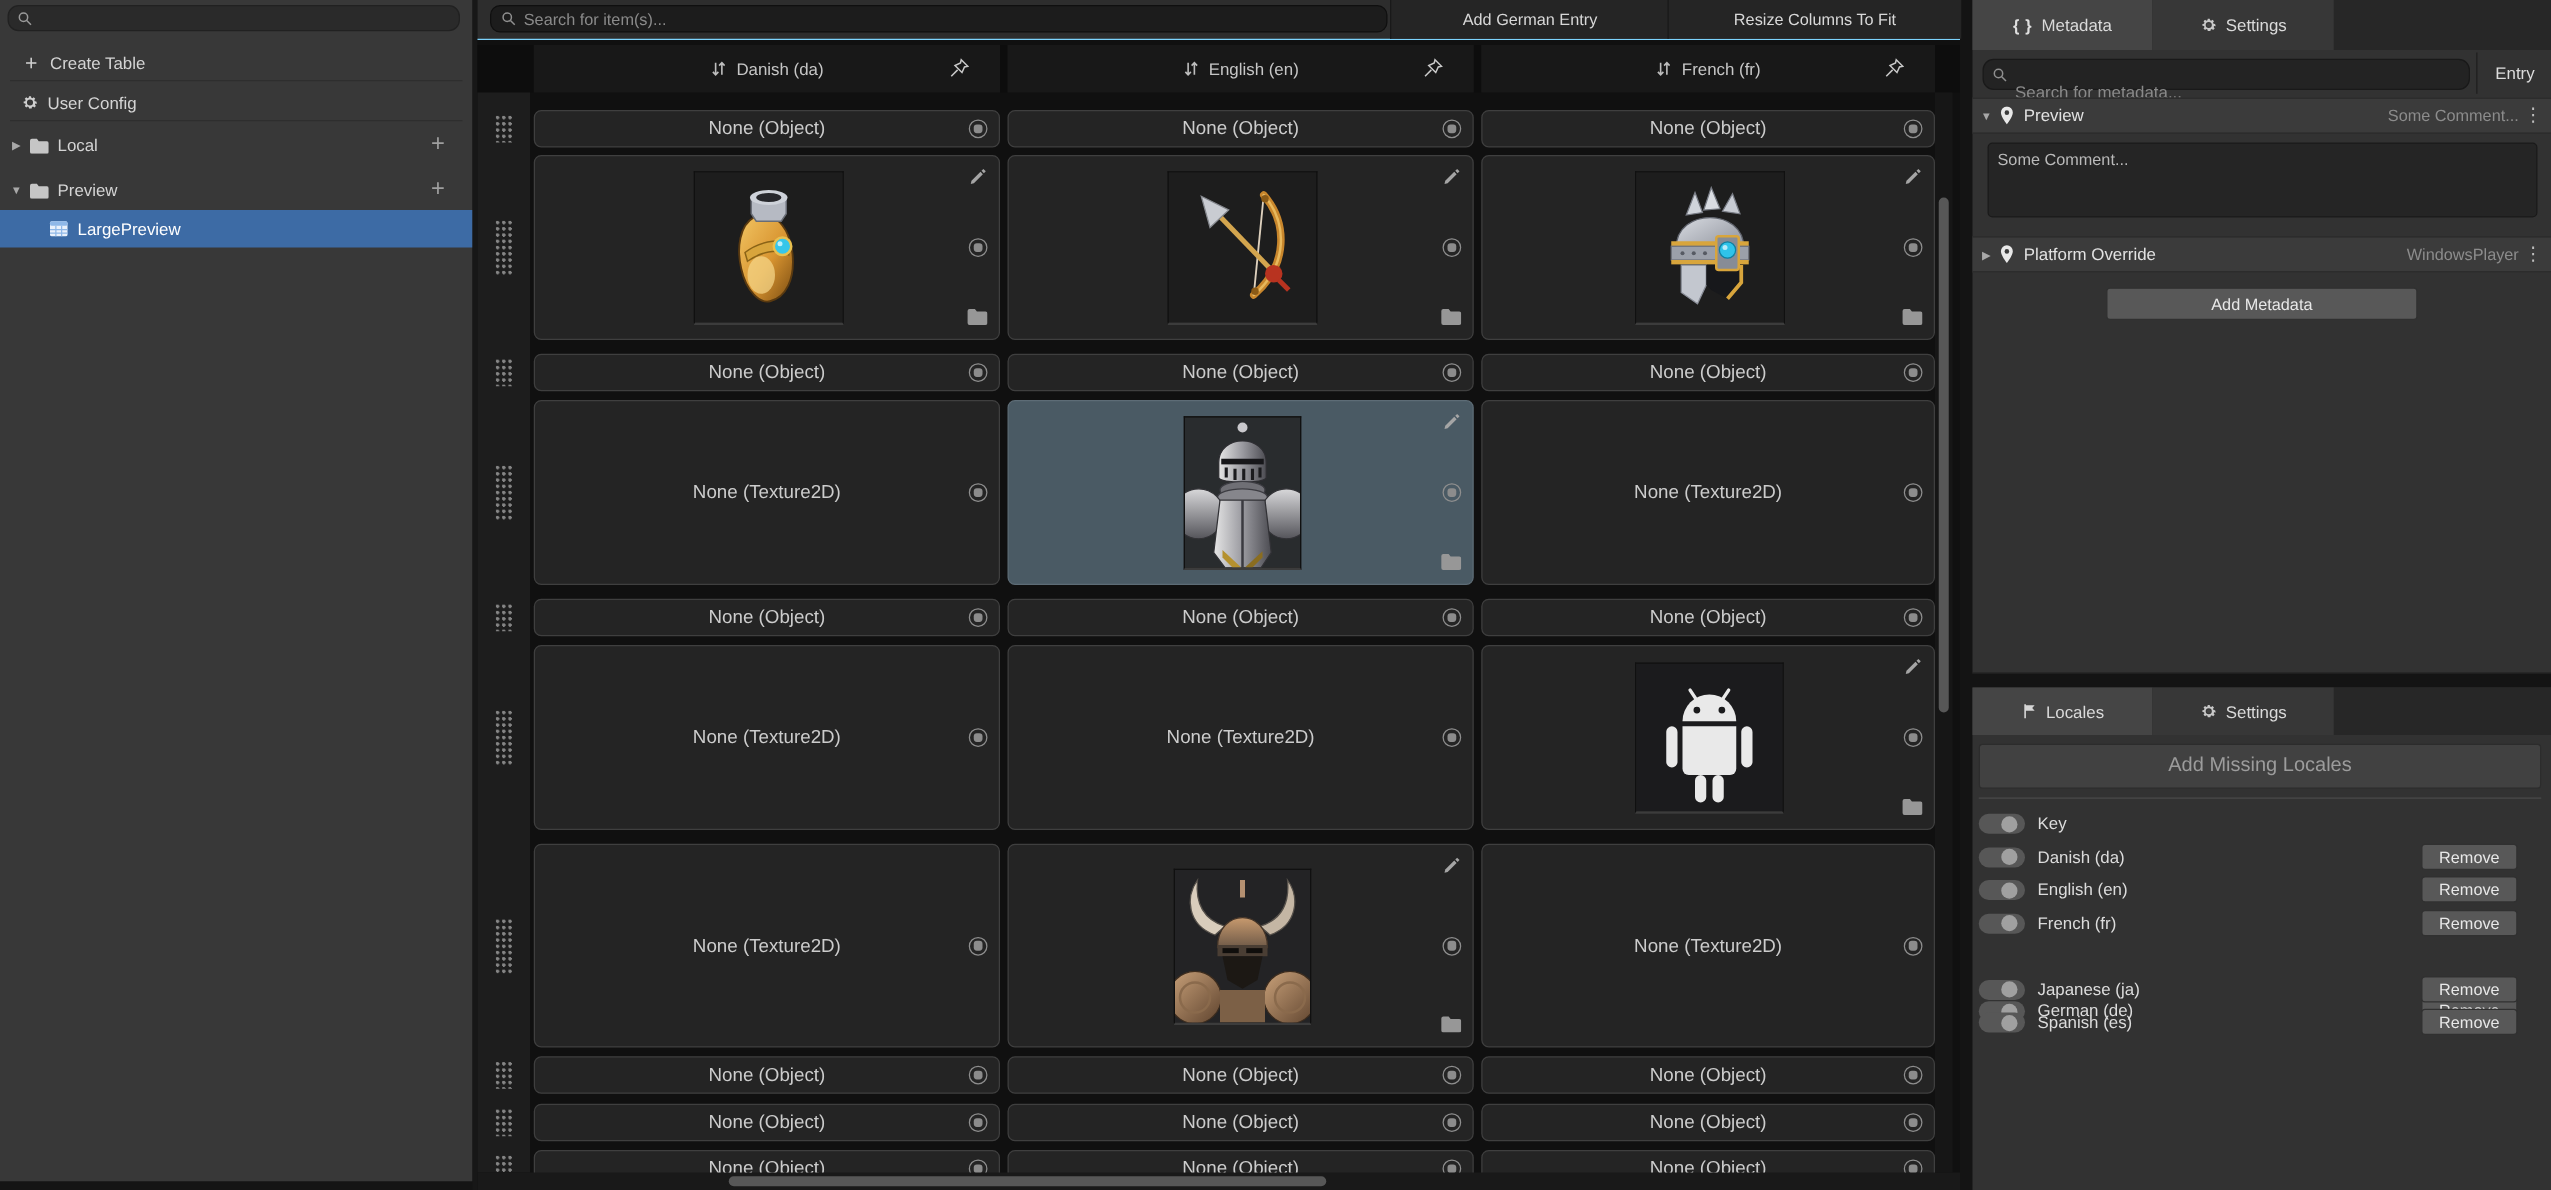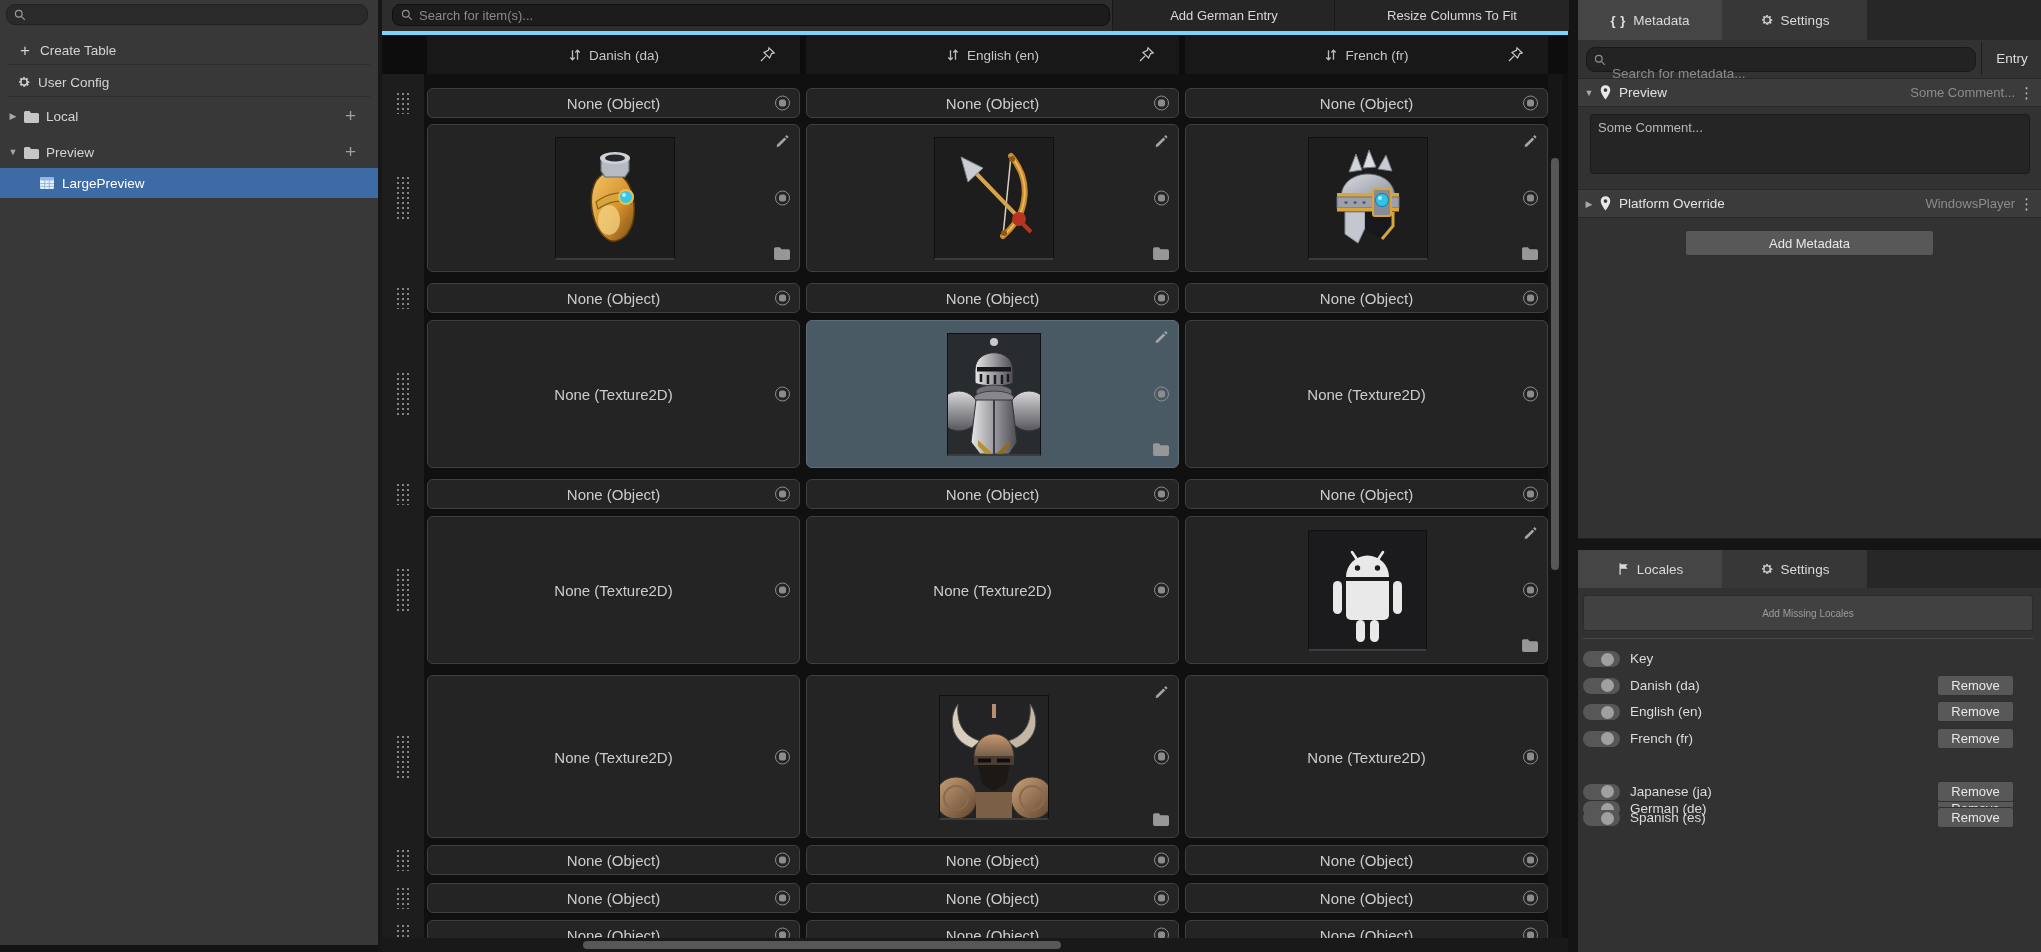--- a/index.html
+++ b/index.html
@@ -13,21 +13,21 @@
   #sidebar-search{left:6px;top:4px;width:362px;height:21px;background:#2a2a2a;
     border:1px solid #212121;border-radius:9px;display:flex;align-items:center;padding:0 7px;box-sizing:border-box;}
   .side-item{left:0;width:378px;height:30px;display:flex;align-items:center;color:#d4d4d4;font-size:13.5px;}
   .side-sep{left:8px;width:362px;height:1px;background:#2e2e2e;}
   .side-add{position:absolute;right:22px;color:#9f9f9f;font-size:19px;font-weight:400;top:50%;transform:translateY(-50%);}
   .tri{font-size:9px;color:#a8a8a8;width:14px;text-align:center;}
   .side-sel{background:#3d6ba5;color:#ffffff;}
 
   
   #main{left:382px;top:0;width:1186px;height:952px;background:#101010;}
-  #main-toolbar{left:0;top:0;width:1186px;height:31px;background:#2d2d2d;border-bottom:4px solid #7dd3fc;}
+  #main-toolbar{left:0;top:0;width:1186px;height:31px;background:#2d2d2d;border-bottom:1px solid #7dd3fc;}
   #main-search{left:10px;top:4px;width:718px;height:22px;background:#1c1c1c;border:1px solid #0f0f0f;
     border-radius:8px;display:flex;align-items:center;padding:0 8px;box-sizing:border-box;}
   .tb-btn{top:0;height:31px;background:#252525;border-left:1px solid #191919;display:flex;
     align-items:center;justify-content:center;color:#d8d8d8;font-size:13px;}
   .mag{width:12px;height:12px;margin-right:6px;flex:0 0 auto;}
   .ph{color:#8a8a8a;font-size:13px;white-space:nowrap;overflow:hidden;}
 
   #header-strip{left:0;top:36px;width:1186px;height:38px;background:#0d0d0d;}
   .hcell{top:0;height:38px;background:#181818;display:flex;align-items:center;justify-content:center;
     gap:7px;color:#c6c6c6;font-size:13.5px;position:absolute;}
@@ -576,21 +576,21 @@
         <span>Locales</span>
       </div>
       <div class="tab inactive" style="width:145px;">
         <svg width="14" height="14" viewBox="0 0 16 16">
             <path fill="#c8c8c8" d="M8 5.2A2.8 2.8 0 1 0 8 10.8 2.8 2.8 0 0 0 8 5.2Zm6.4 4-1.5-.3a5 5 0 0 1-.4 1l.9 1.2-1.4 1.4-1.2-.9a5 5 0 0 1-1 .4l-.3 1.5H7.1l-.3-1.5a5 5 0 0 1-1-.4l-1.2.9-1.4-1.4.9-1.2a5 5 0 0 1-.4-1l-1.5-.3V7.1l1.5-.3a5 5 0 0 1 .4-1l-.9-1.2 1.4-1.4 1.2.9a5 5 0 0 1 1-.4l.3-1.5h1.8l.3 1.5a5 5 0 0 1 1 .4l1.2-.9 1.4 1.4-.9 1.2a5 5 0 0 1 .4 1l1.5.3Z"></path>
             <circle cx="8" cy="8" r="1.7" fill="#454545"></circle>
           </svg>
         <span>Settings</span>
       </div>
     </div>
-    <div class="gbtn dim" style="left:5px;top:45px;width:450px;height:36px;font-size:10px;">
+    <div class="gbtn dim" style="left:5px;top:45px;width:450px;height:36px;font-size:16px;">
         <span>Add Missing Locales</span>
       </div>
     <div class="hr" style="left:5px;top:88px;width:450px;"></div>
     <div id="locale-rows">
         <div class="loc-row" style="top: 98px;">
           <span class="toggle"></span>
           <span class="loc-label">Key</span>
         </div>
         <div class="loc-row" style="top: 124.5px;">
           <span class="toggle"></span>

